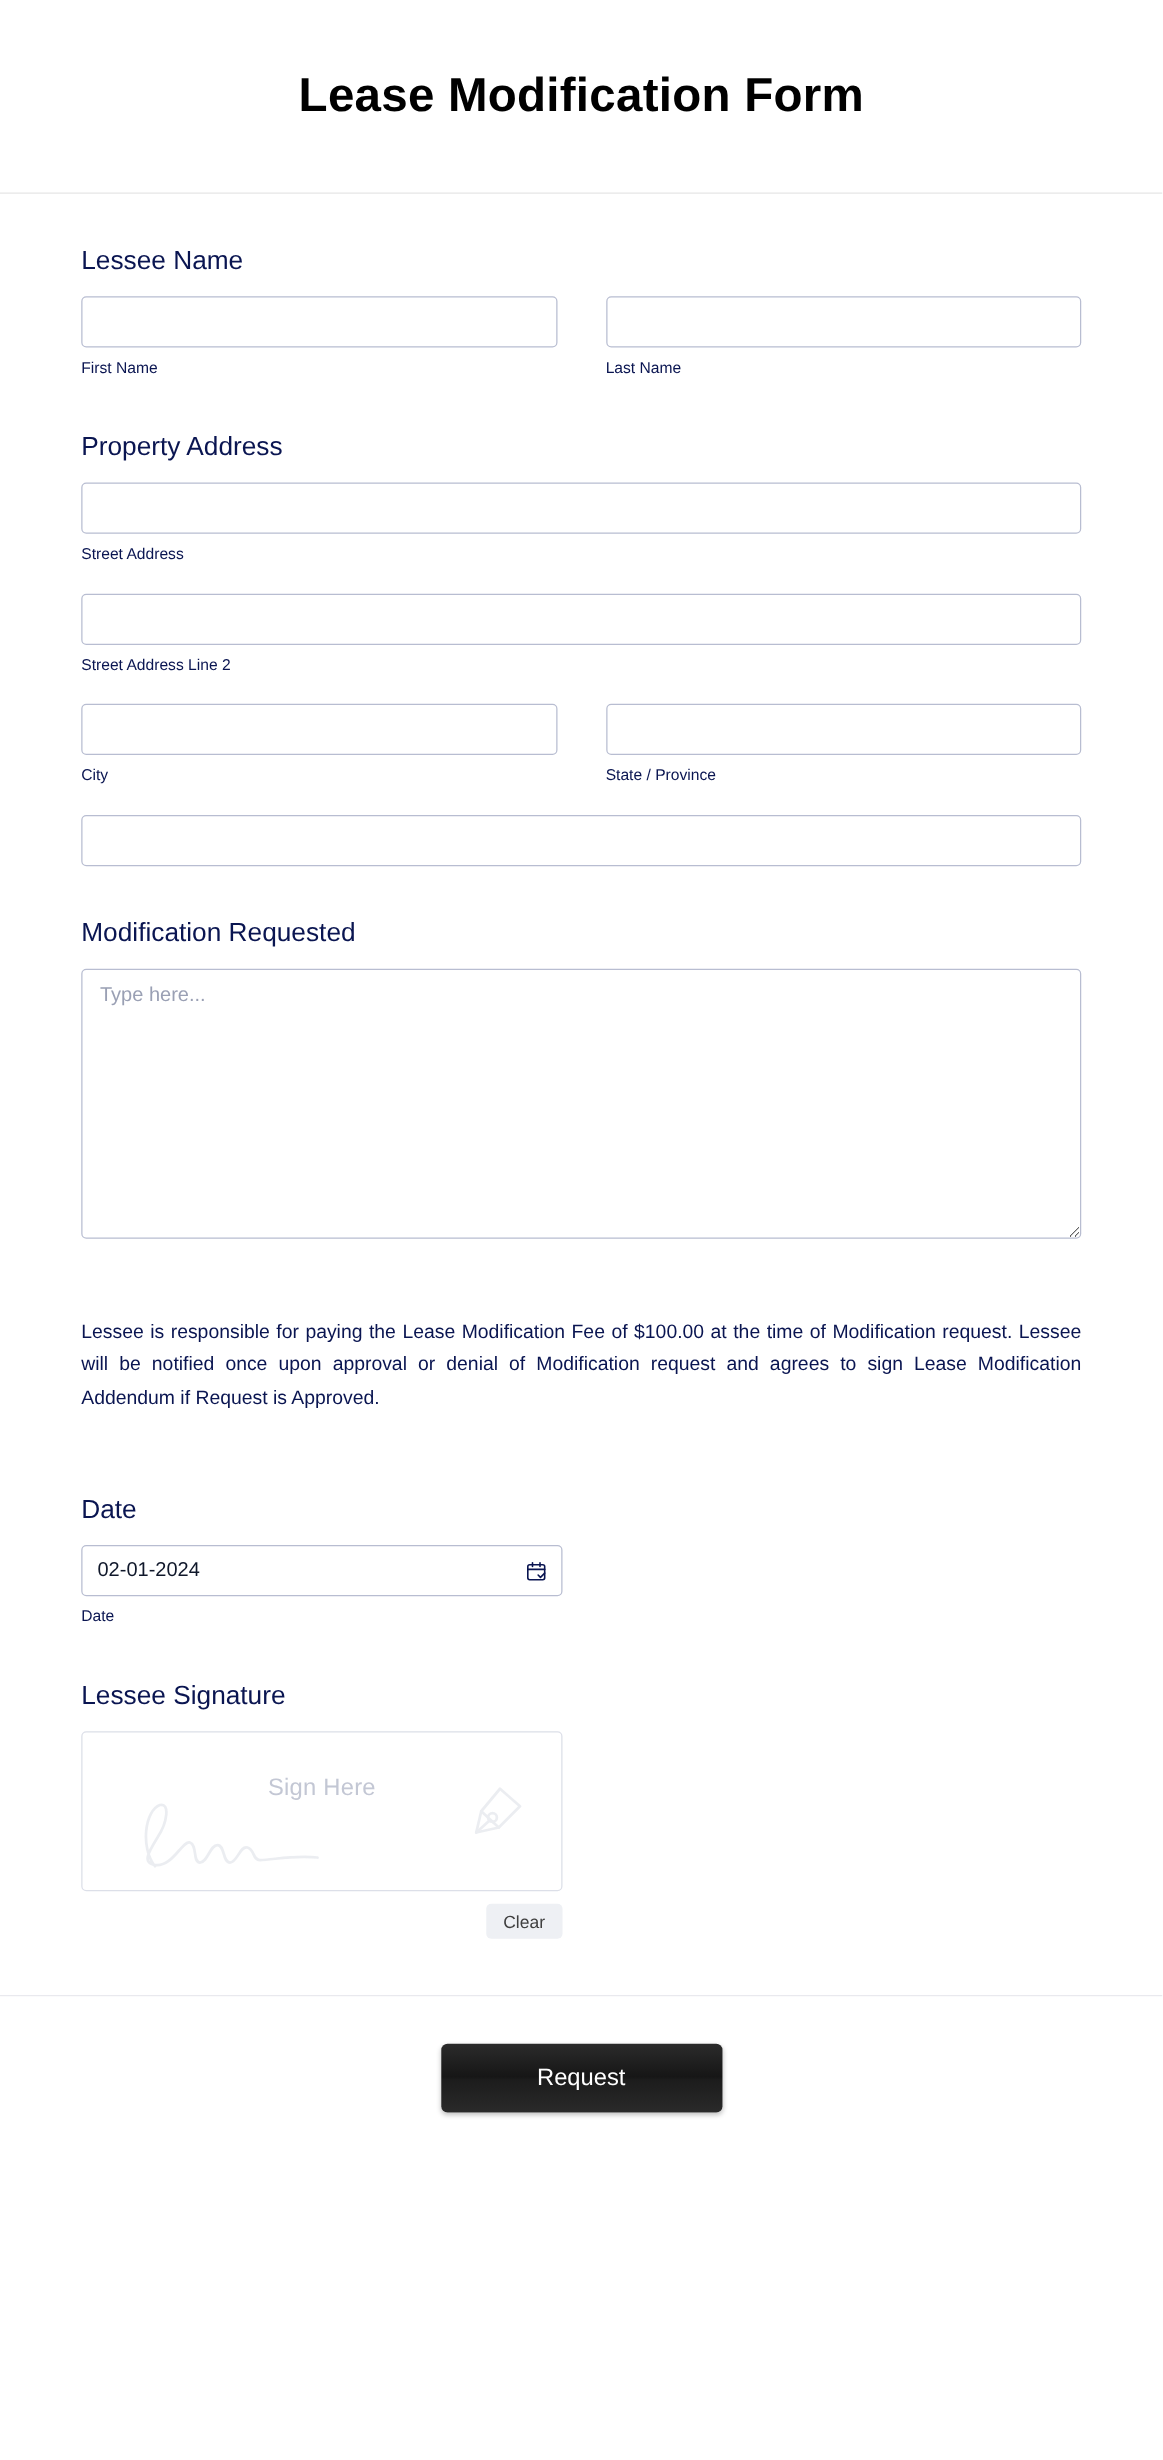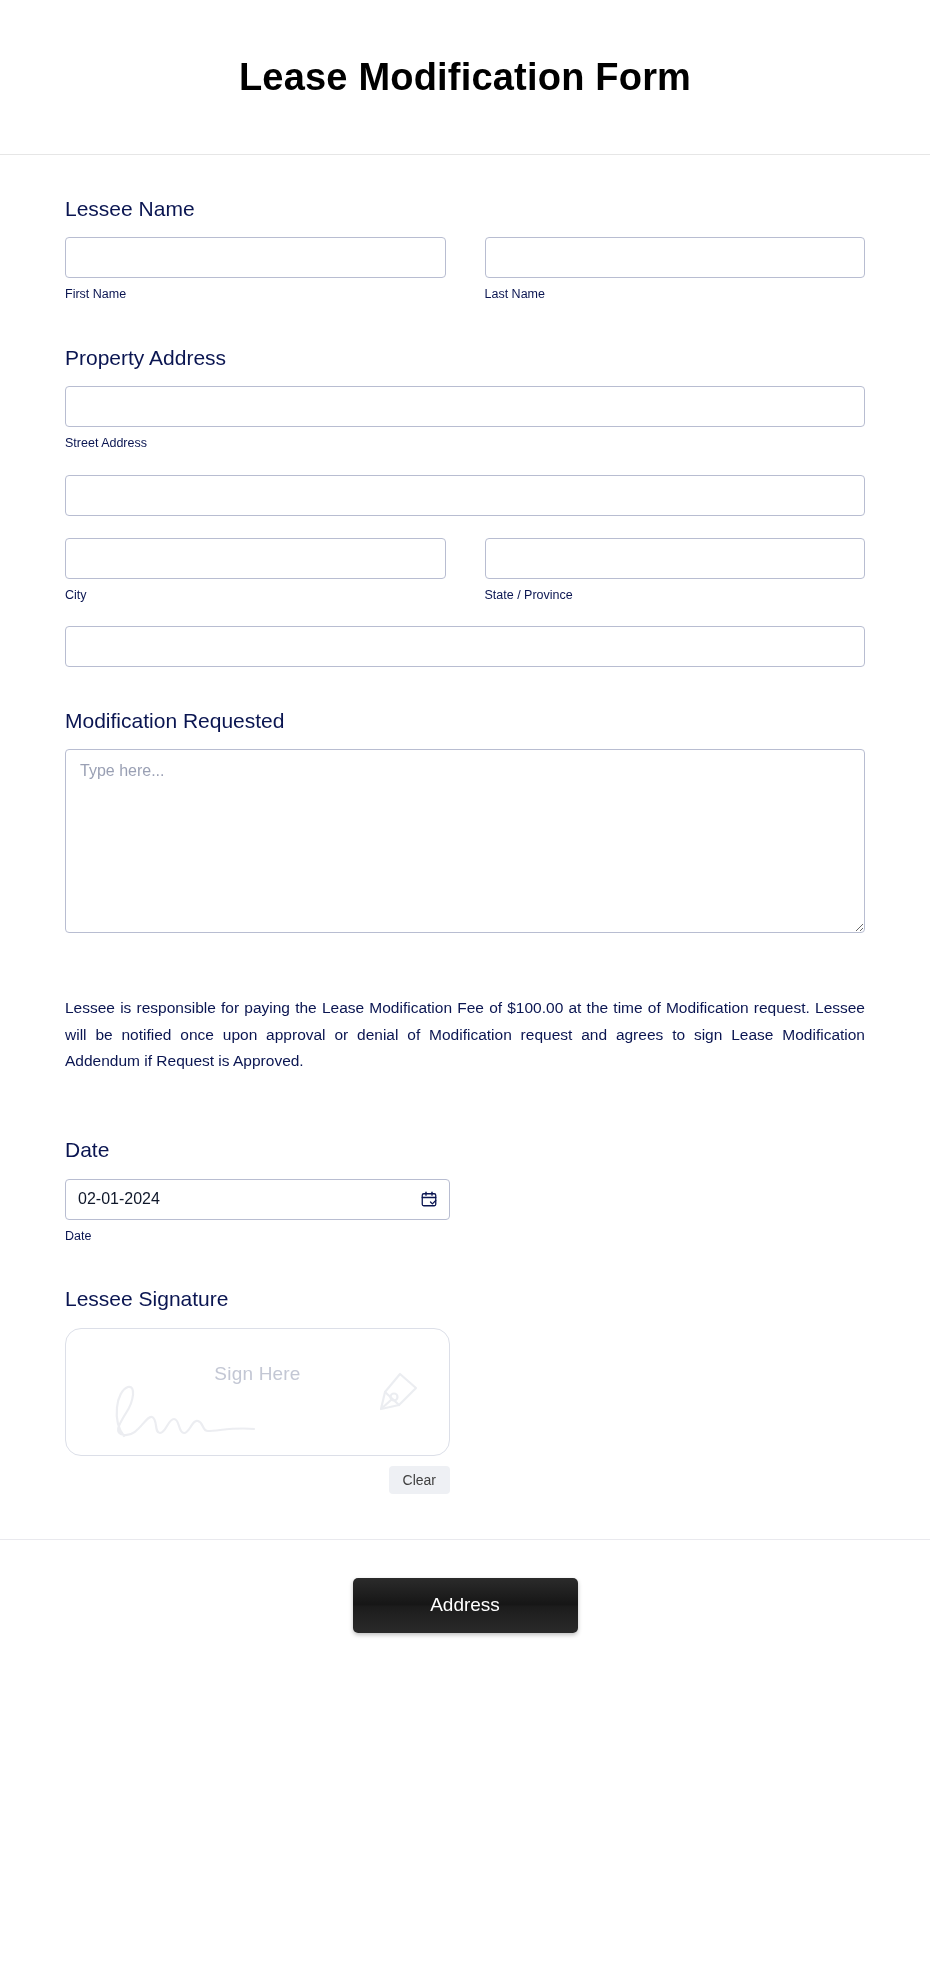--- a/index.html
+++ b/index.html
@@ -73,21 +73,21 @@
     display: flex;
     gap: 39px;
   }
   .col { flex: 1; min-width: 0; }
 
   .row-gap { margin-bottom: 22px; }
 
   
   .textarea-box {
     width: 100%;
-    height: 184px;
+    height: 216px;
     border: 1px solid #b8bdd1;
     border-radius: 4px;
     background: #fff;
     font-family: "Liberation Sans", sans-serif;
     font-size: 16px;
     color: #0a1551;
     padding: 12px 14px;
     resize: vertical;
     outline: none;
     display: block;
@@ -128,21 +128,21 @@
     width: 18px;
     height: 18px;
     pointer-events: none;
   }
 
   
   .sig-pad {
     width: 385px;
     height: 128px;
     border: 1px solid #dcdfe8;
-    border-radius: 16px;
+    border-radius: 4px;
     background: #ffffff;
     position: relative;
     overflow: hidden;
   }
   .sig-hint {
     position: absolute;
     top: 34px;
     left: 0; right: 0;
     text-align: center;
     font-size: 19px;
@@ -225,20 +225,21 @@
   <div class="field-block">
     <div class="field-label">Property Address</div>
 
     <div class="row-gap">
       <input class="input-box" type="text" value="" style="">
       <div class="sub-label">Street Address</div>
     </div>
 
     <div class="row-gap">
       <input class="input-box" type="text" value="" style="">
+      <div class="sub-label">Street Address Line 2</div>
     </div>
 
     <div class="row-2 row-gap">
       <div class="col">
         <input class="input-box" type="text" value="" style="">
         <div class="sub-label">City</div>
       </div>
       <div class="col">
         <input class="input-box" type="text" value="" style="">
         <div class="sub-label">State / Province</div>
@@ -293,14 +294,14 @@
       </span>
     </div>
     <div class="clear-row">
       <button class="clear-btn">Clear</button>
     </div>
   </div>
 
 </div>
 
 <div class="form-footer">
-  <button class="submit-btn">Address</button>
+  <button class="submit-btn">Request</button>
 </div>
 
 </body></html>

